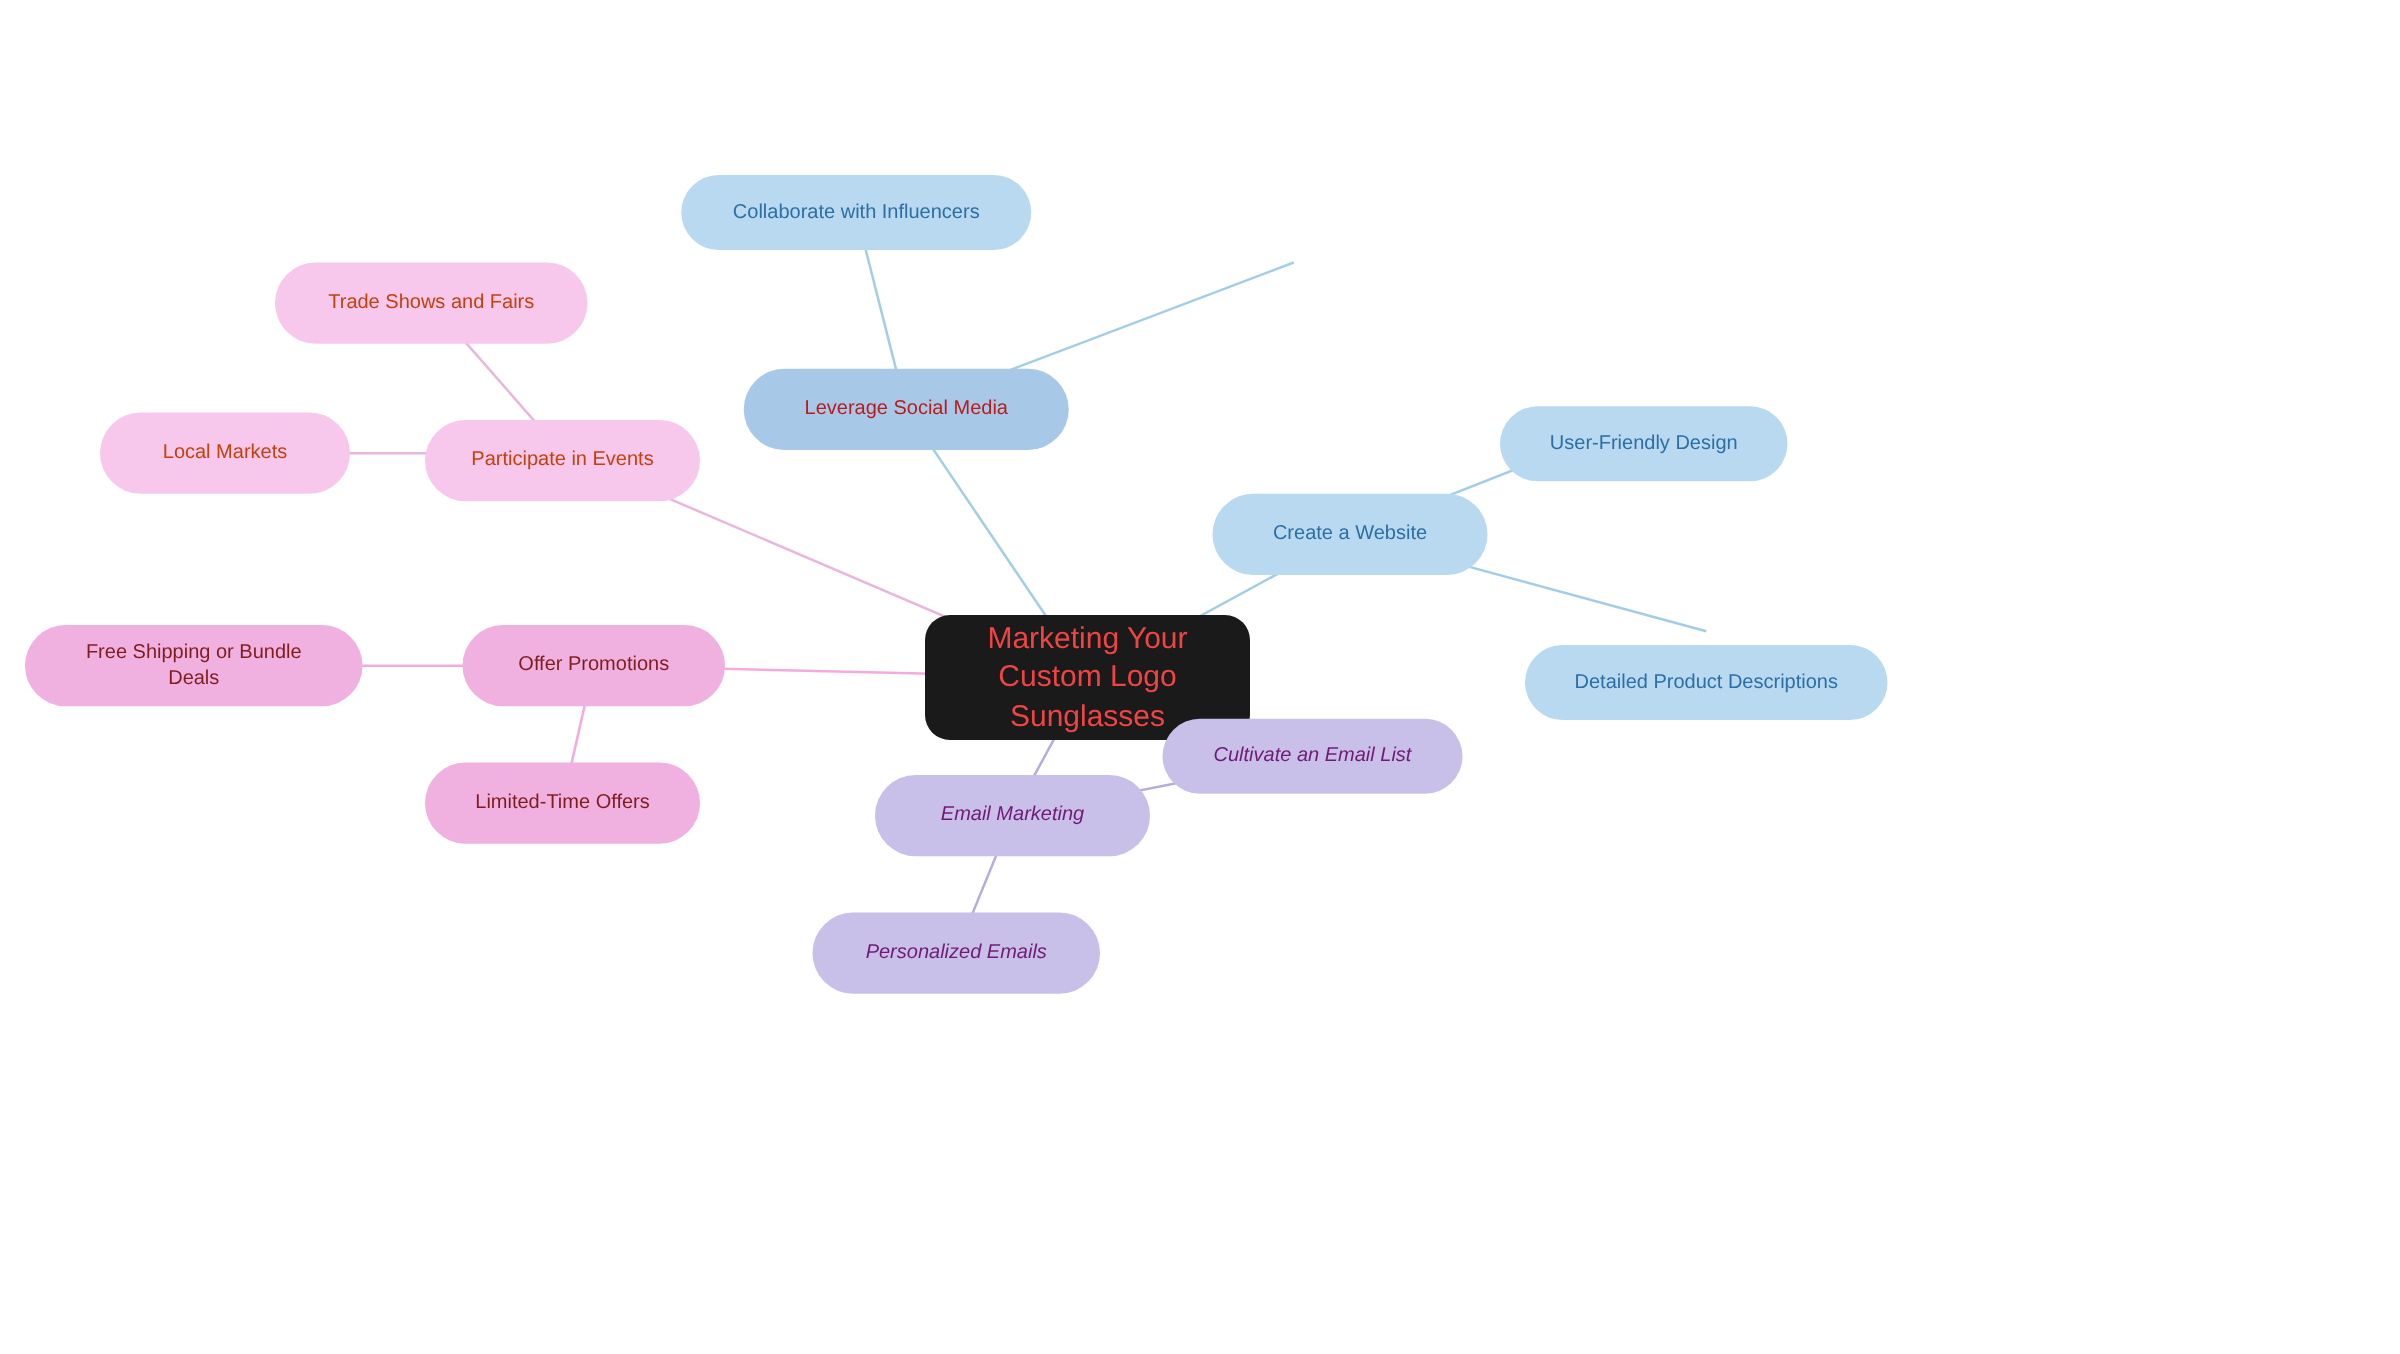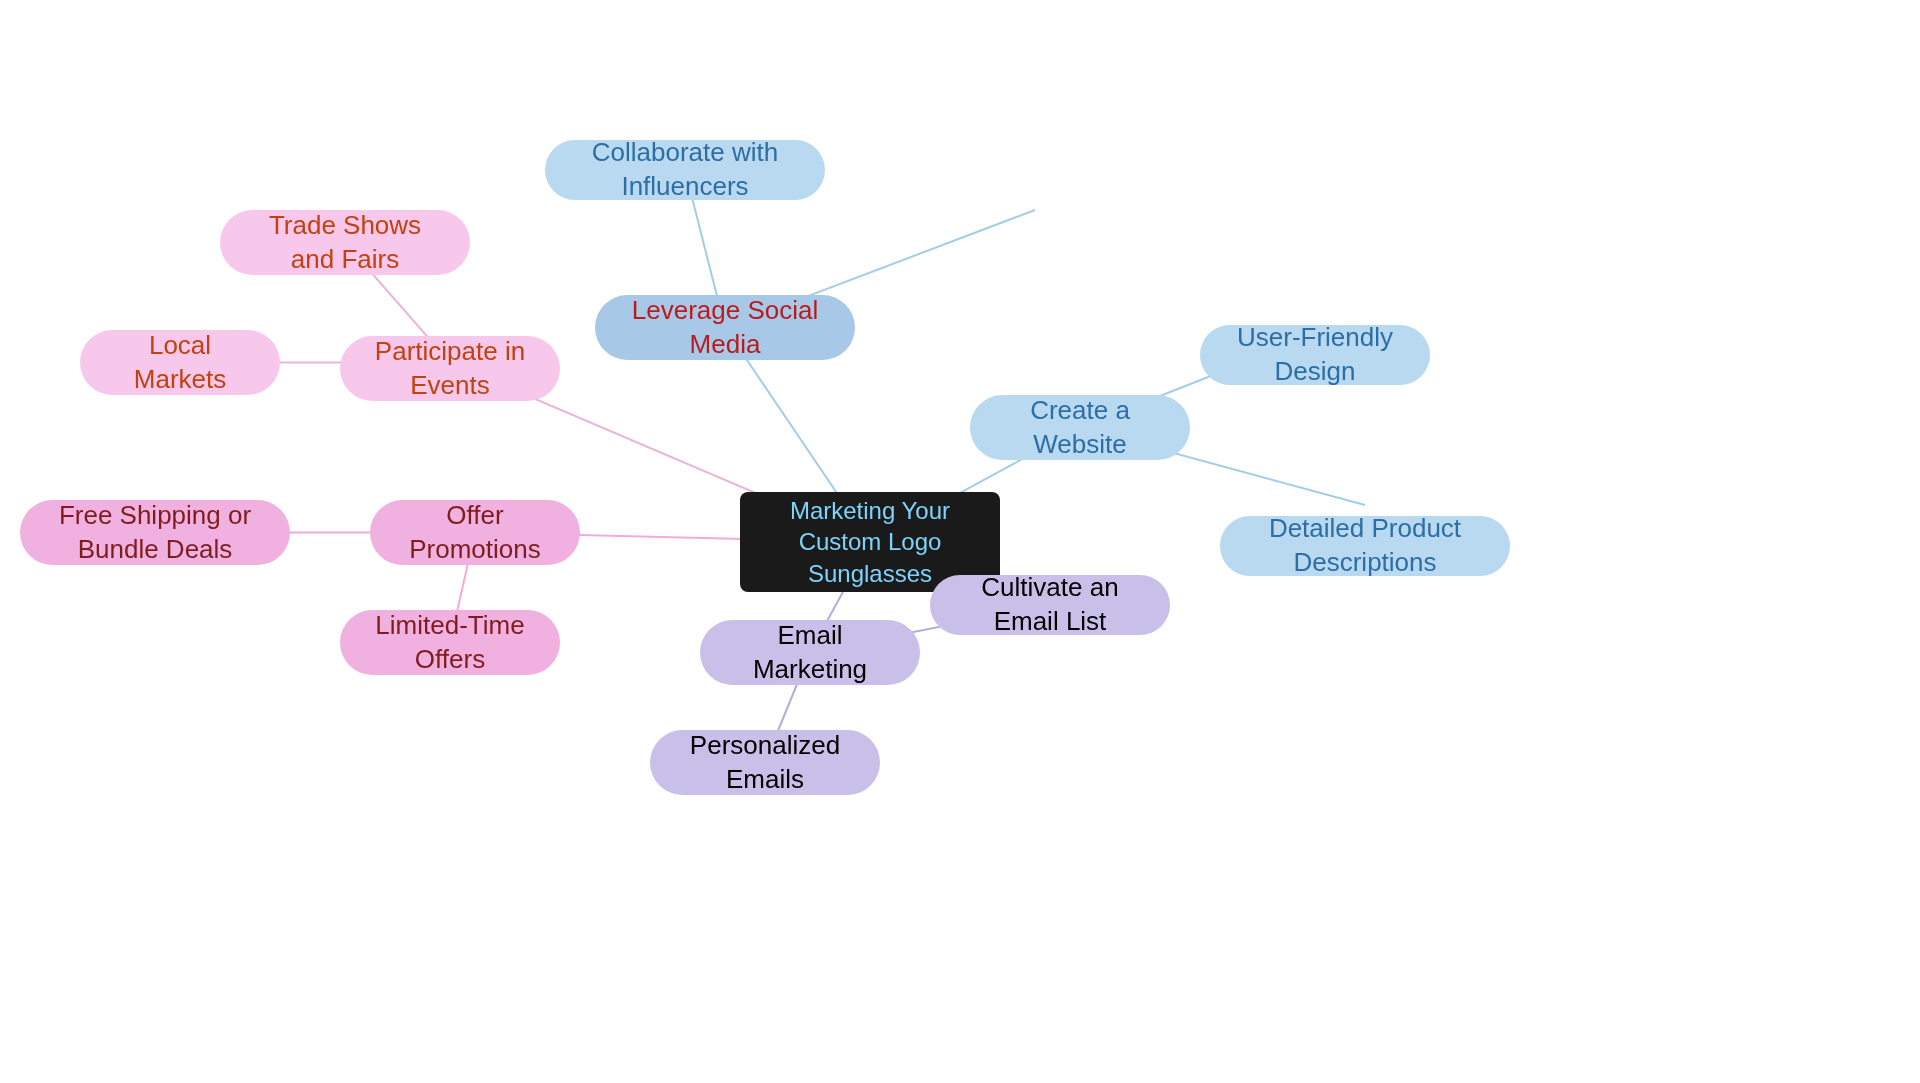--- a/index.html
+++ b/index.html
@@ -24,45 +24,46 @@
       pointer-events: none;
     }
     .node {
       position: absolute;
       display: flex;
       align-items: center;
       justify-content: center;
       text-align: center;
       border-radius: 50px;
       padding: 14px 28px;
-      font-size: 26px;
+      font-size: 16px;
       font-weight: 500;
       cursor: default;
       line-height: 1.3;
     }
     .node-center {
       background: #1a1a1a;
-      color: #7dd3fc;
+      color: #ef4444;
       font-size: 24px;
-      border-radius: 8px;
+      border-radius: 20px;
       width: 260px;
       height: 100px;
     }
     .node-blue {
       background: #b8d9f0;
       color: #2c6ea5;
       border: none;
     }
     .node-blue-dark {
       background: #a8c8e8;
       color: #b91c1c;
     }
     .node-purple {
       background: #c8c0e8;
-      color: #000000;
+      color: #701a75;
+      font-style: italic;
     }
     .node-pink {
       background: #f0b0e0;
       color: #7f1d1d;
     }
     .node-pink-light {
       background: #f8c8ec;
       color: #c2410c;
     }
   </style>

